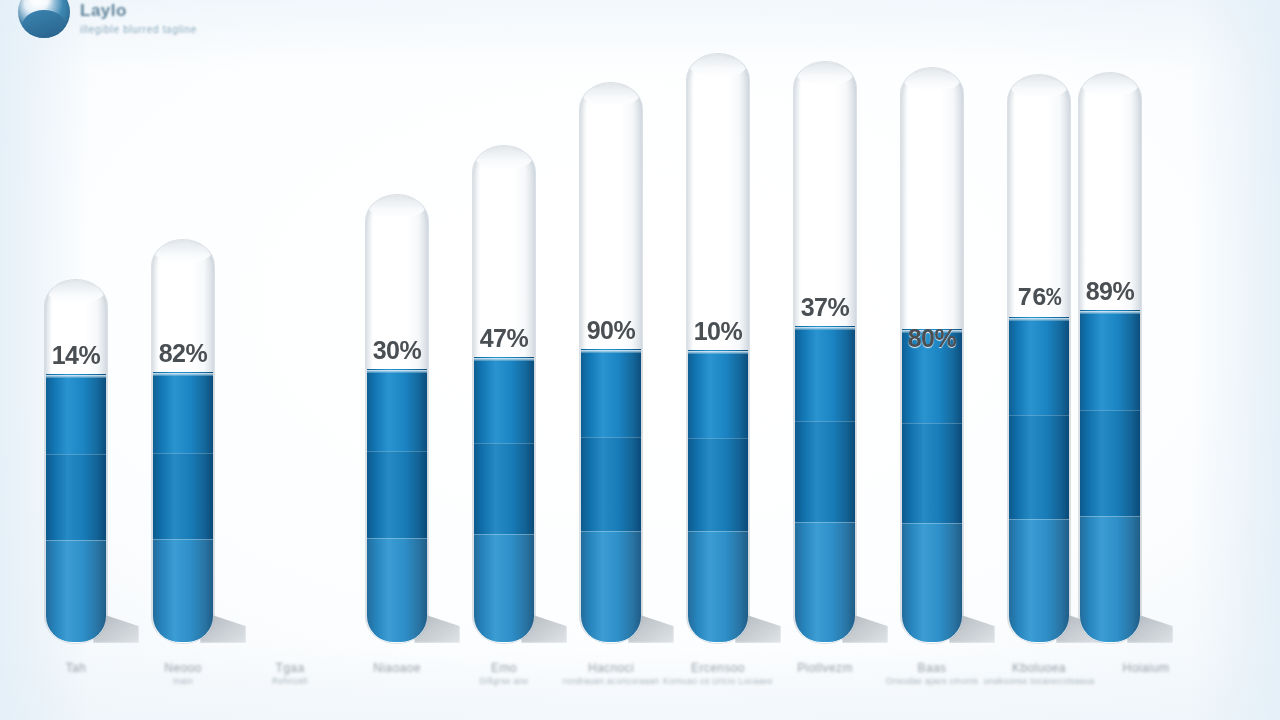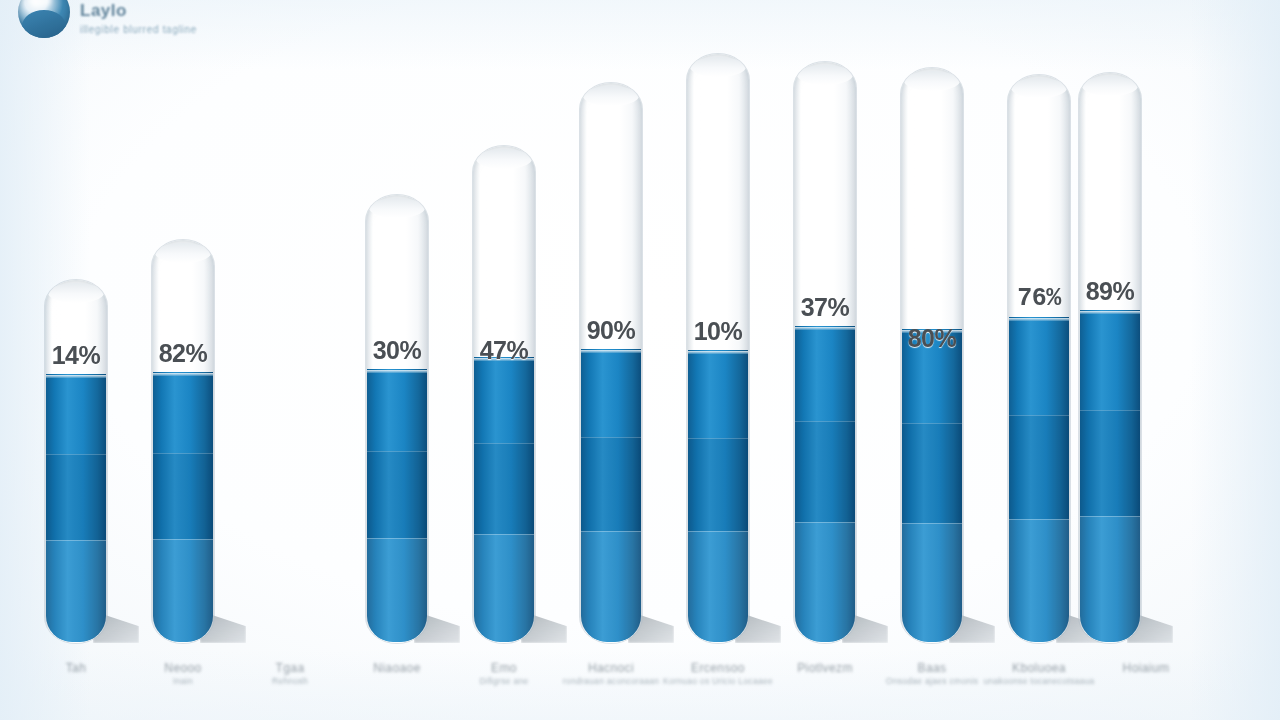--- a/index.html
+++ b/index.html
@@ -299,21 +299,21 @@
       <div class="bar-slot" style="left: 473px;">
         <div class="shadow" style="bottom: 77px;"></div>
         <div class="tube" style="height: 497px; top: 146px;">
           <div class="tube-cap"></div>
           <div class="fill" style="height: 285px;">
             <div class="band dark" style="top: 86px; height: 91px;"></div>
             <div class="band" style="top: 177px; height: 108px;"></div>
           </div>
           <div class="meniscus" style="top: 212px;"></div>
         </div>
-        <div class="pct" style="top: 336px;">47%</div>
+        <div class="pct" style="top: 324px;">47%</div>
       </div>
       <div class="tick" style="left: 440px;">
         <span class="t-main">Emo</span>
         <span class="t-sub">Difigrse ane</span>
       </div>
       <div class="bar-slot" style="left: 580px;">
         <div class="shadow" style="bottom: 77px;"></div>
         <div class="tube" style="height: 560px; top: 83px;">
           <div class="tube-cap"></div>
           <div class="fill" style="height: 293px;">

